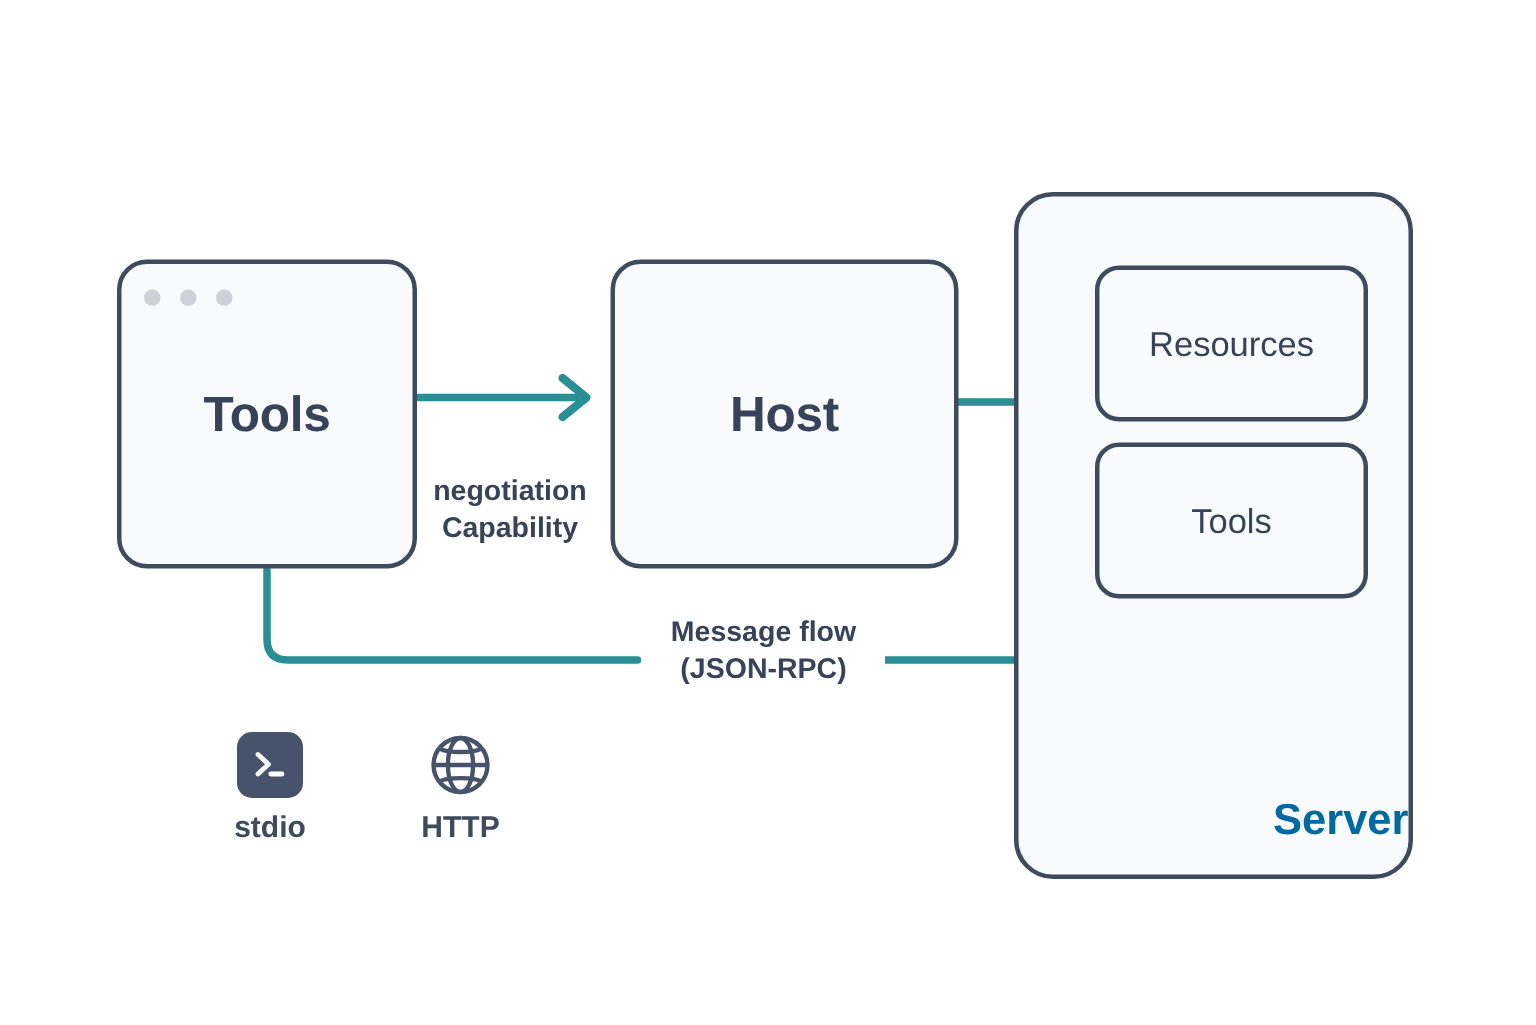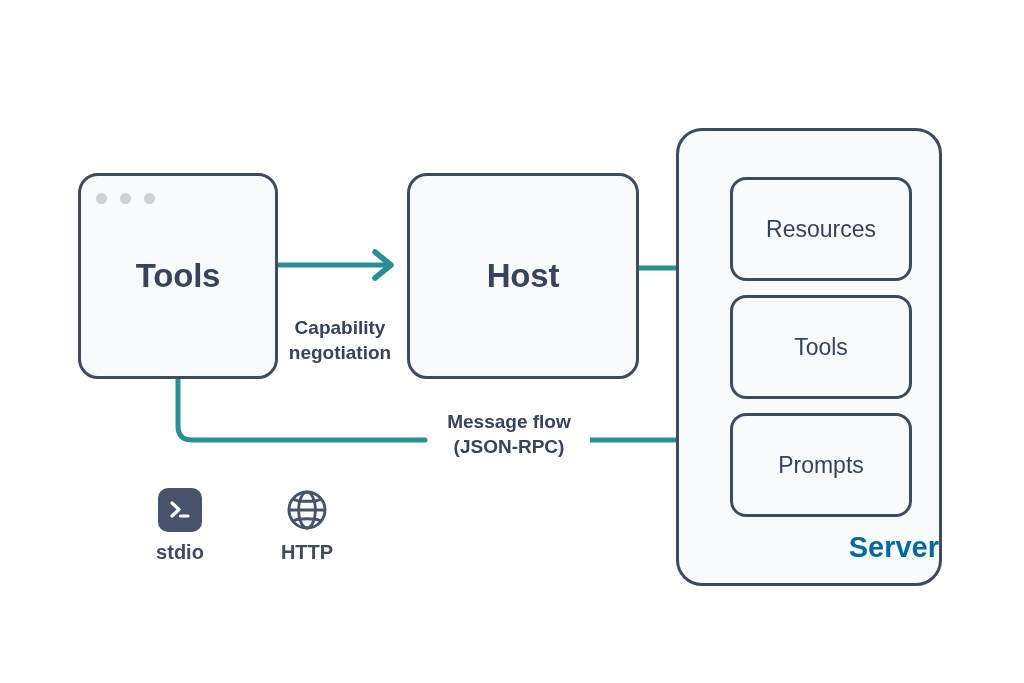--- a/index.html
+++ b/index.html
@@ -231,29 +231,26 @@
     <span class="node-label" id="host-label">Host</span>
   </div>
 
   <div class="node" id="server-node">
     <div class="server-item" id="server-item-1">
       <span class="server-item-label">Tools</span>
     </div>
     <div class="server-item" id="server-item-0">
       <span class="server-item-label">Resources</span>
     </div>
-    <div class="server-item" id="server-item-2">
-      <span class="server-item-label">Prompts</span>
-    </div>
     <div id="server-title">Server</div>
   </div>
 
   <div class="edge-label" id="capability-label">
+    <div>negotiation</div>
     <div>Capability</div>
-    <div>negotiation</div>
   </div>
 
   <div class="edge-label" id="message-label">
     <div>Message flow</div>
     <div>(JSON-RPC)</div>
   </div>
 
   <div id="transports">
 
     <div class="transport">

